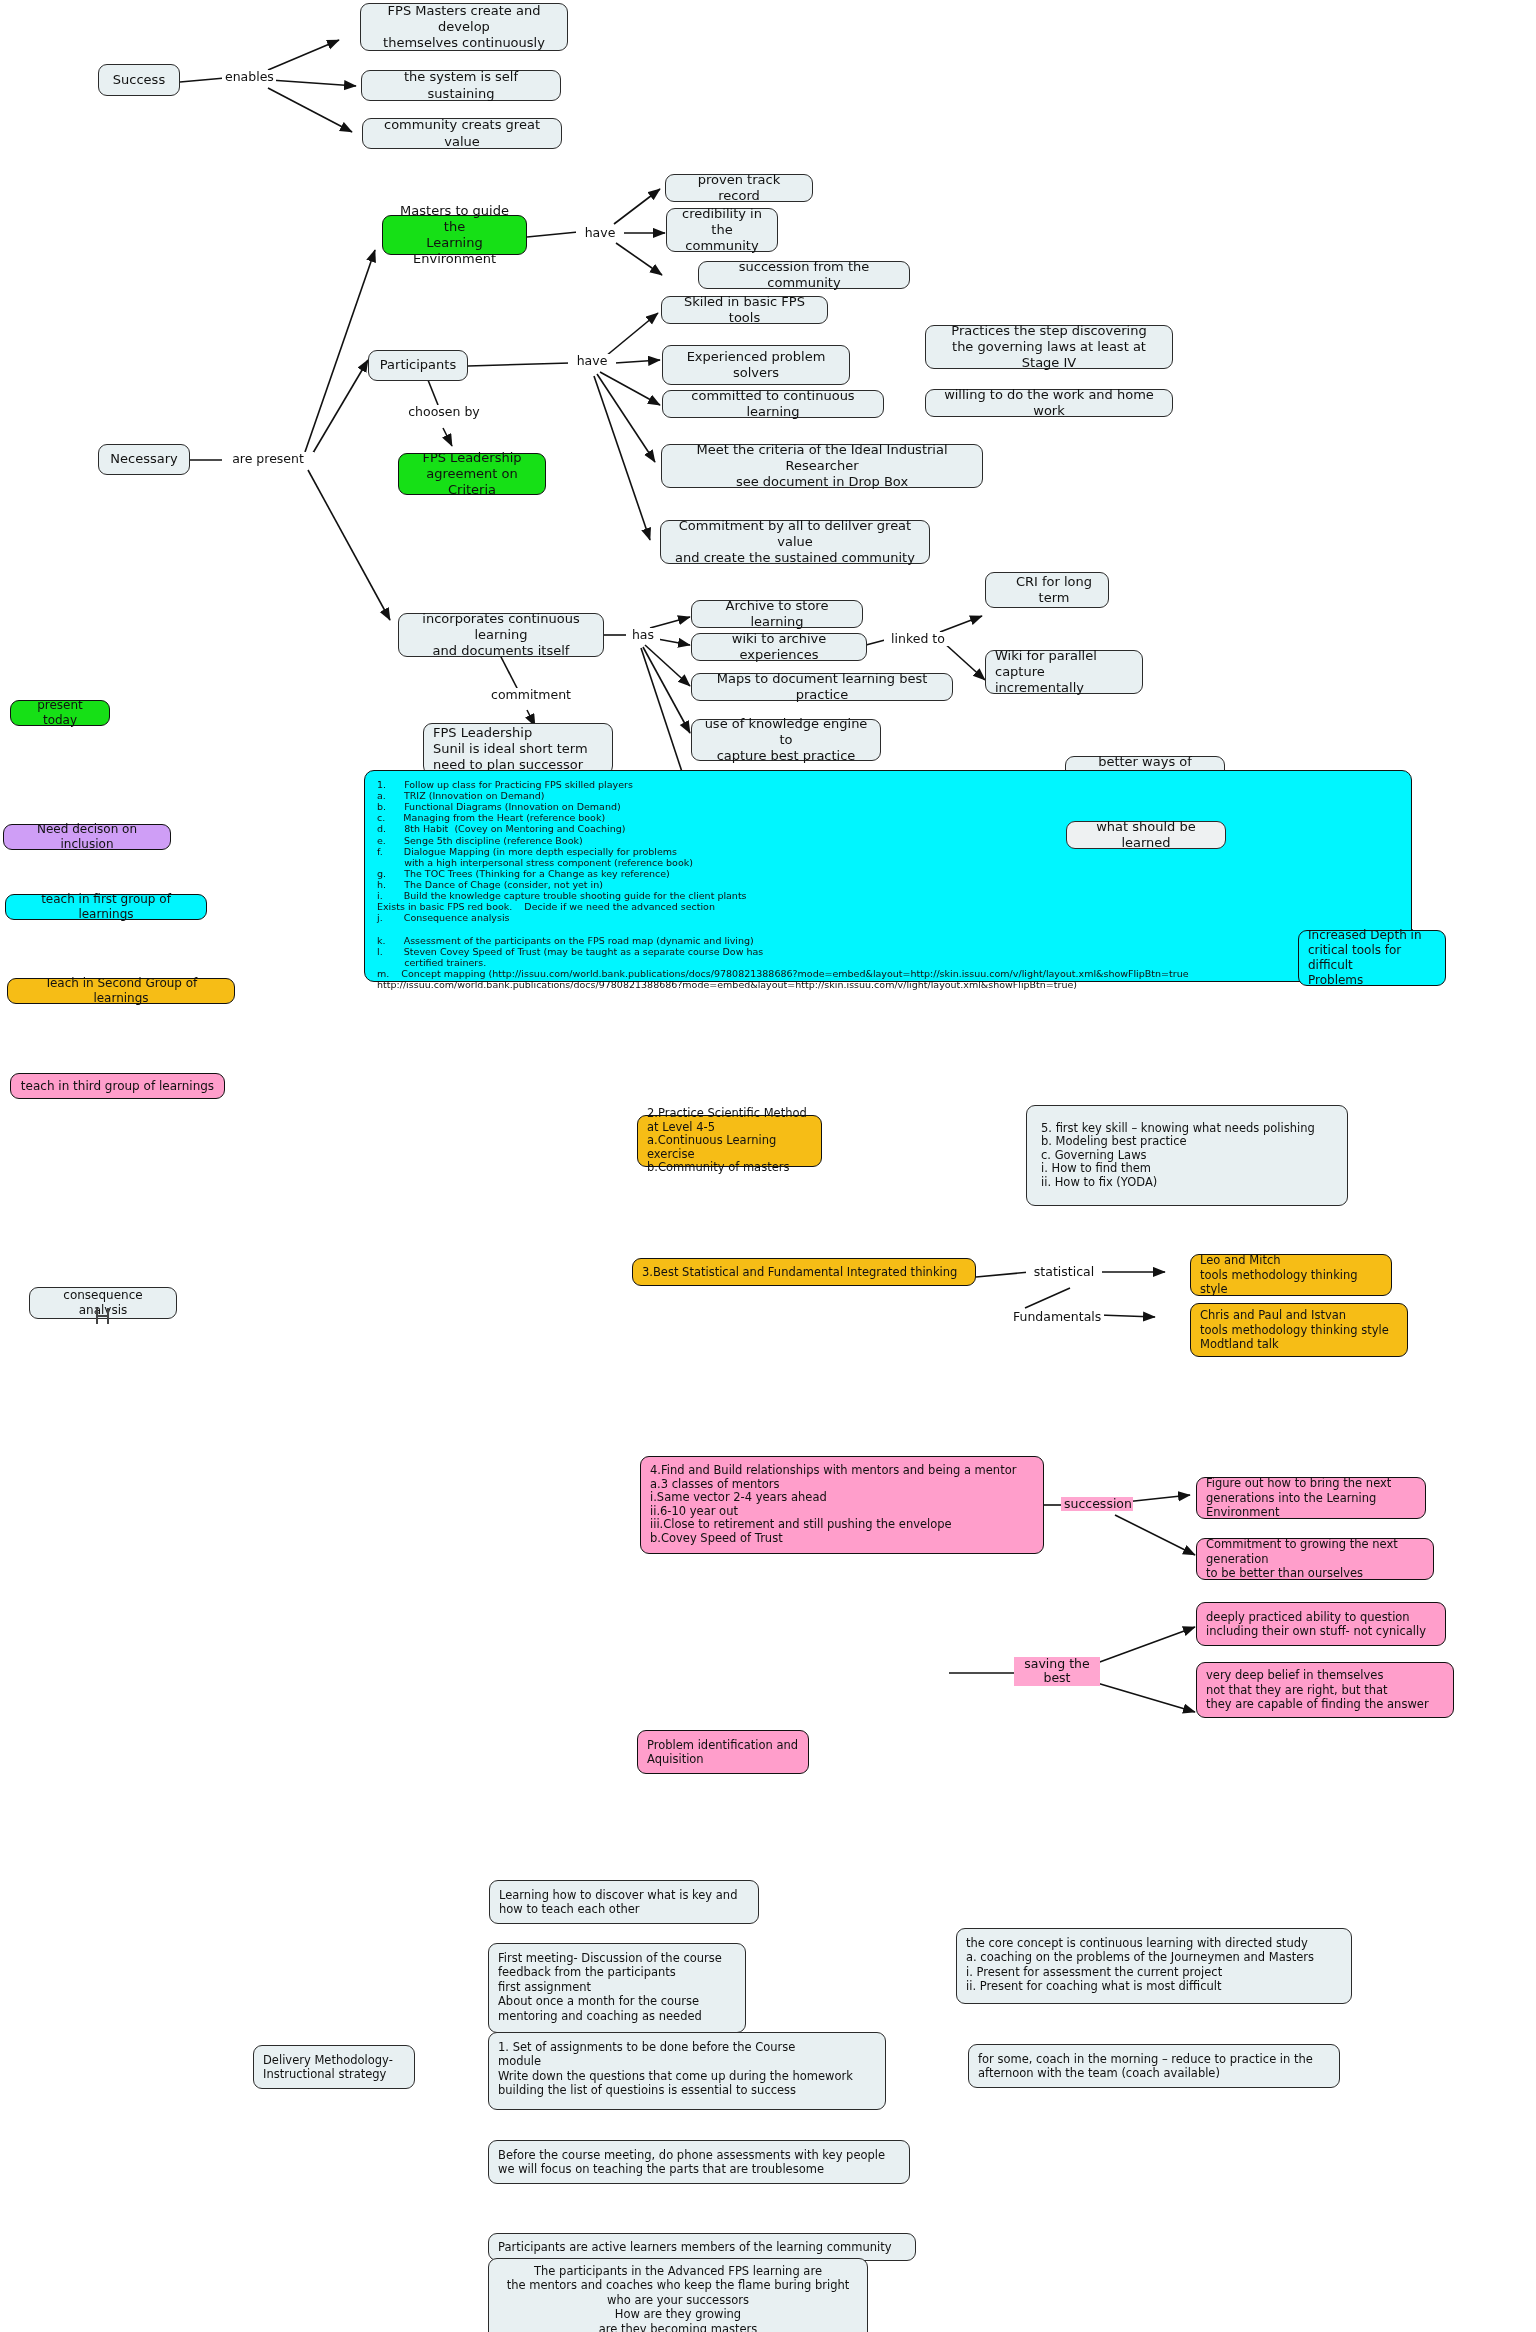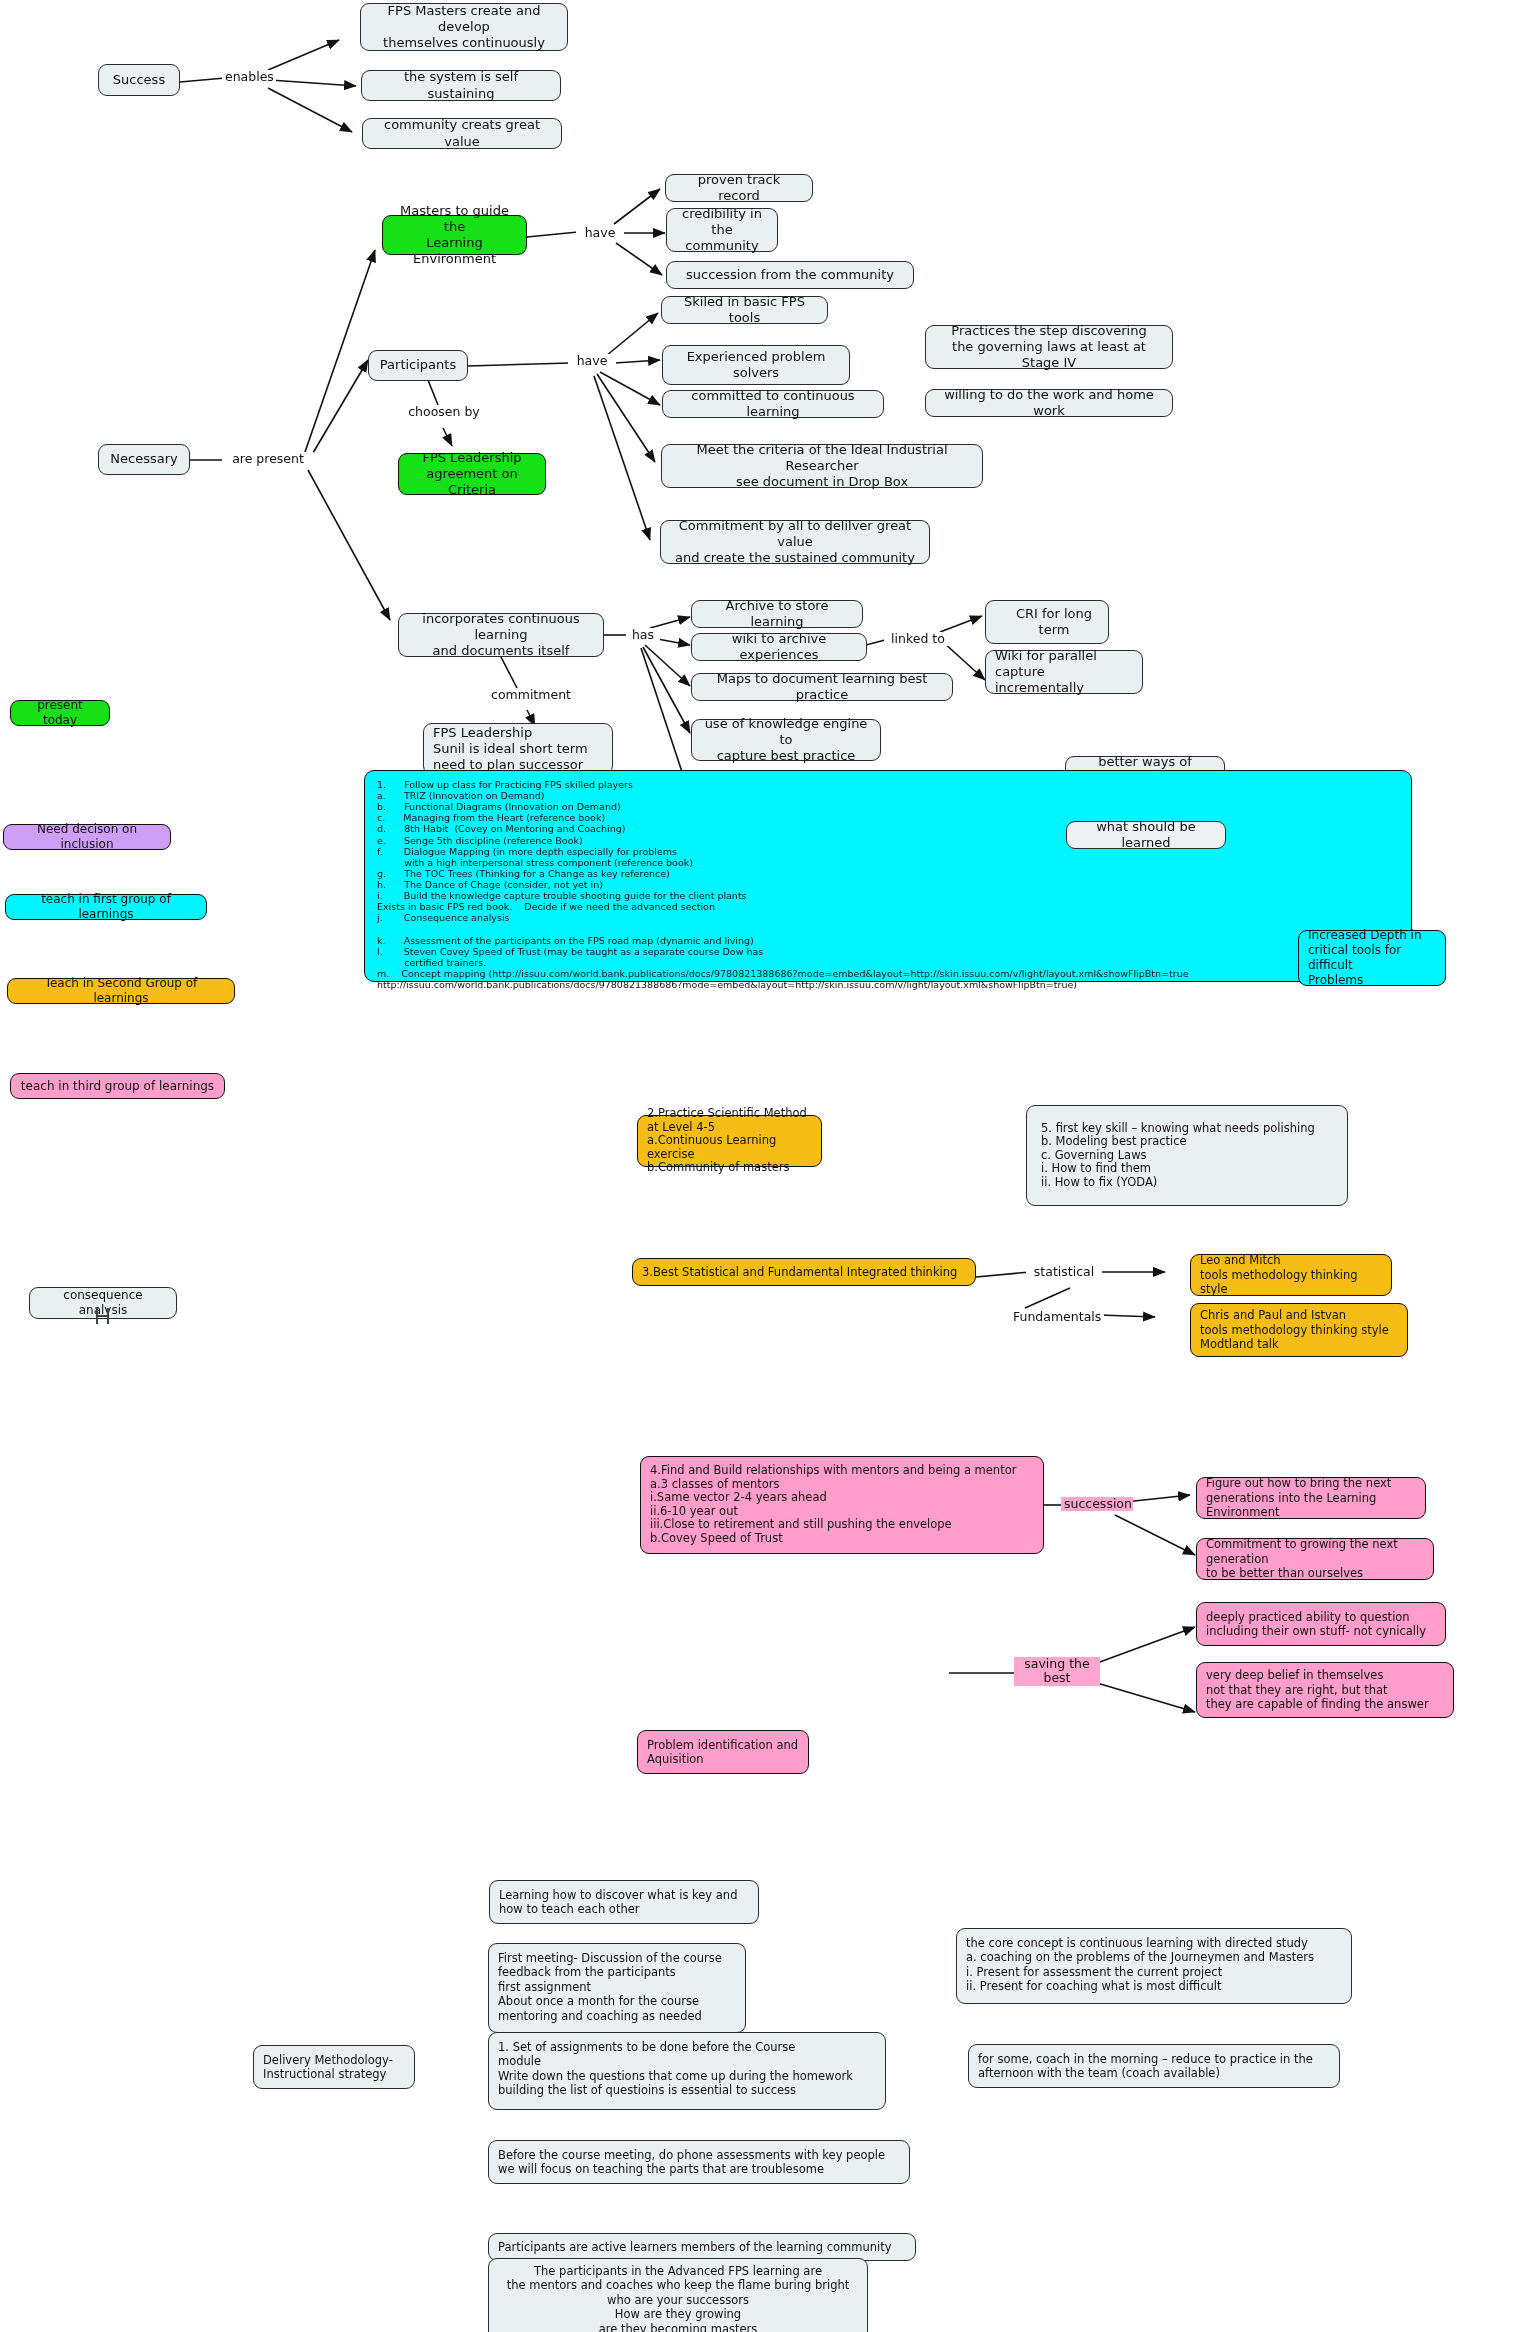--- a/index.html
+++ b/index.html
@@ -129,21 +129,21 @@
   <div class="node" style="left:361px; top:70px; width:200px; height:31px;">the system is self sustaining</div>
   <div class="node" style="left:362px; top:118px; width:200px; height:31px;">community creats great value</div>
 
   <div class="node green" style="left:382px; top:215px; width:145px; height:40px;border-radius:9px;">Masters to guide the
 Learning Environment</div>
   <div class="lbl" style="left:576px; top:226px; width:42px;">have</div>
 
   <div class="node" style="left:665px; top:174px; width:148px; height:28px;">proven track record</div>
   <div class="node" style="left:666px; top:208px; width:112px; height:44px;">credibility in the
 community</div>
-  <div class="node" style="left:666px; top:261px; width:248px; height:28px;">succession from the community</div>
+  <div class="node" style="left:698px; top:261px; width:212px; height:28px;">succession from the community</div>
 
   <div class="node" style="left:368px; top:350px; width:100px; height:31px;">Participants</div>
   <div class="lbl" style="left:568px; top:354px; width:42px;">have</div>
   <div class="lbl" style="left:395px; top:405px; width:92px;">choosen by</div>
 
   <div class="node" style="left:661px; top:296px; width:167px; height:28px;">Skiled in basic FPS tools</div>
   <div class="node" style="left:662px; top:345px; width:188px; height:40px;">Experienced problem solvers</div>
   <div class="node" style="left:662px; top:390px; width:222px; height:28px;">committed to continuous learning</div>
   <div class="node" style="left:661px; top:444px; width:322px; height:44px;">Meet the criteria of the Ideal Industrial Researcher
 see document in Drop Box</div>
@@ -165,21 +165,21 @@
   <div class="lbl" style="left:626px; top:628px; width:28px;">has</div>
   <div class="lbl" style="left:473px; top:688px; width:110px;">commitment</div>
 
   <div class="node" style="left:691px; top:600px; width:172px; height:28px;">Archive to store learning</div>
   <div class="node" style="left:691px; top:633px; width:176px; height:28px;">wiki to archive experiences</div>
   <div class="node" style="left:691px; top:673px; width:262px; height:28px;">Maps to document learning best practice</div>
   <div class="node" style="left:691px; top:719px; width:190px; height:42px;">use of knowledge engine to
 capture best practice</div>
 
   <div class="lbl" style="left:884px; top:632px; width:62px;">linked to</div>
-  <div class="node" style="left:985px; top:600px; width:124px; height:44px;padding-left:23px;">CRI for long term</div>
+  <div class="node" style="left:985px; top:572px; width:124px; height:36px;padding-left:23px;">CRI for long term</div>
   <div class="node left" style="left:985px; top:650px; width:158px; height:44px;">Wiki for parallel capture
 incrementally</div>
 
   <div class="node left" style="left:423px; top:723px; width:190px; height:52px;">FPS Leadership
 Sunil is ideal short term
 need to plan successor</div>
 
   <div class="node" style="left:1065px; top:756px; width:160px; height:28px;">better ways of learning</div>
 
   <div class="node cyan left top bigbox" style="left:364px; top:770px; width:1048px; height:212px; padding:8px 12px; border-radius:10px;">

